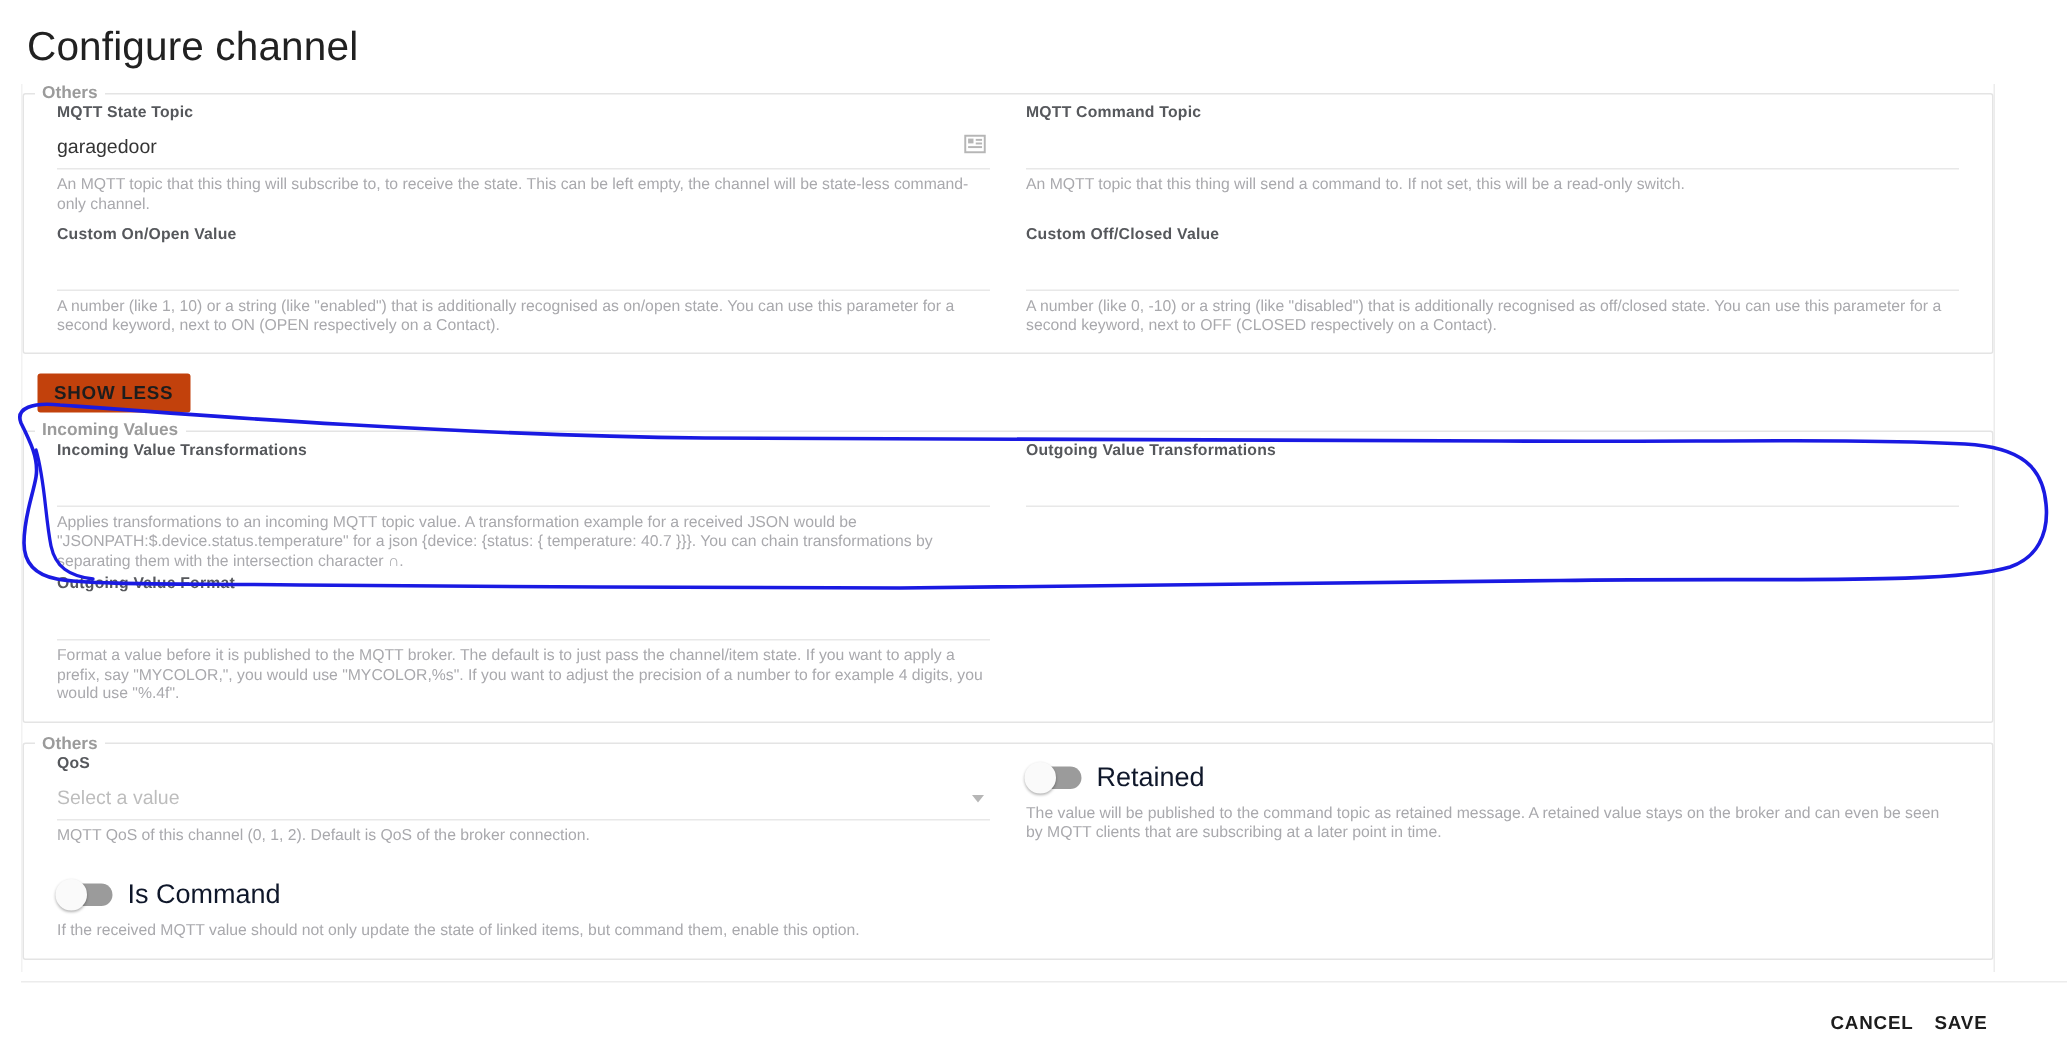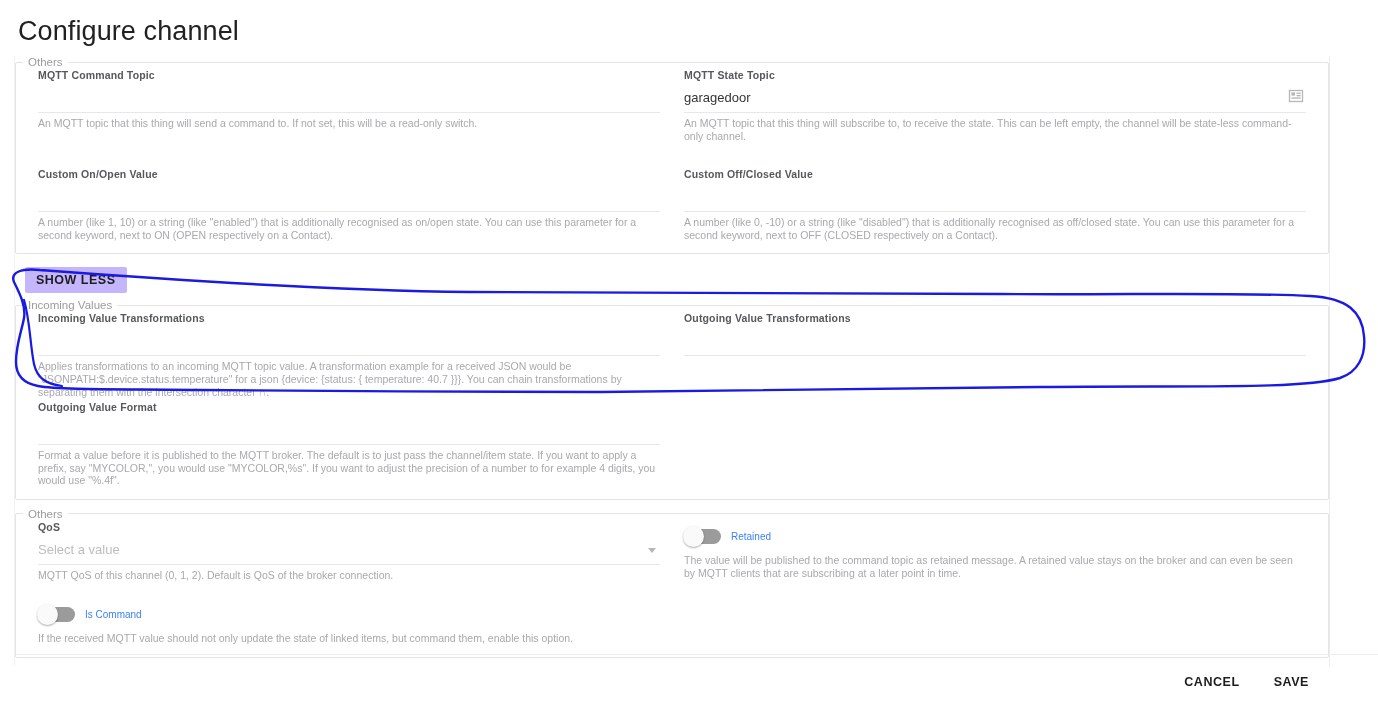--- a/index.html
+++ b/index.html
@@ -42,21 +42,21 @@
     border-radius: 2px;
     margin: 0 0 8px 0;
     padding: 0 0 10px 0;
     background: #fff;
   }
   .group > legend {
     font-size: 11.5px;
     color: #9b9b9b;
     padding: 0 5px;
     margin-left: 7px;
-    font-weight: 400;
+    font-weight: 700;
   }
   .group-body {
     display: flex;
     flex-wrap: wrap;
     padding: 0 10px;
   }
 
   
   .field {
     width: 50%;
@@ -114,21 +114,21 @@
     border-right: 4.5px solid transparent;
     border-top: 5px solid #b6b6b6;
   }
 
   
   .showless-wrap {
     padding: 5px 0 6px 10px;
   }
   .btn-flat {
     display: inline-block;
-    background: #c4b5fd;
+    background: #c2410c;
     border: none;
     border-radius: 2px;
     font-family: "Liberation Sans", sans-serif;
     font-size: 12.5px;
     font-weight: 700;
     color: #1d1d1d;
     letter-spacing: .5px;
     padding: 6px 11px 6px 11px;
     cursor: pointer;
     line-height: 14px;
@@ -152,41 +152,41 @@
   }
   .switch .knob {
     position: absolute;
     left: -1px; top: -3px;
     width: 21px; height: 21px;
     border-radius: 50%;
     background: #fafafa;
     box-shadow: 0 1px 2px rgba(0,0,0,.32);
   }
   .toggle-label {
-    font-size: 10px;
-    color: #3b82f6;
-  }
-
-  
-  .sp-top-6 { margin-top: 23px; }
+    font-size: 18px;
+    color: #0f172a;
+  }
+
+  
+  .sp-top-6 { margin-top: 5px; }
   .tall { min-height: 64px; }
 
   
   .footer-divider {
     position: absolute;
     left: 14px; top: 654px;
     width: 1364px;
     border-top: 1px solid #ececec;
   }
   .footer-actions {
     position: absolute;
-    right: 66px; top: 682px;
+    right: 50px; top: 682px;
     transform: translateY(-50%);
     display: flex;
-    gap: 34px;
+    gap: 14px;
   }
   .btn-text {
     background: transparent;
     border: none;
     font-family: "Liberation Sans", sans-serif;
     font-size: 12.5px;
     font-weight: 700;
     color: #1d1d1d;
     letter-spacing: .55px;
     cursor: pointer;
@@ -208,42 +208,42 @@
 
   <div class="page-title">Configure channel</div>
 
   <div class="form-body">
 
     <fieldset class="group">
       <legend>Others</legend>
       <div class="group-body">
 
         <div class="field">
-          <div class="field-label">MQTT Command Topic</div>
-          <div class="field-input">
-            <span class="value"></span>
-          </div>
-          <div class="field-hint">An MQTT topic that this thing will send a command to. If not set, this will be a read-only switch.</div>
-        </div>
-
-        <div class="field">
           <div class="field-label">MQTT State Topic</div>
           <div class="field-input">
             <span class="value">garagedoor</span>
             <span class="input-icon">
               <svg width="16" height="16" viewBox="0 0 16 16">
                 <rect x="1.5" y="2.5" width="13" height="11" fill="none" stroke="#8a8a8a" stroke-width="1.3"></rect>
                 <rect x="3.4" y="4.4" width="3.6" height="3.2" fill="#8a8a8a"></rect>
                 <rect x="8.5" y="4.6" width="4.2" height="1.3" fill="#8a8a8a"></rect>
                 <rect x="8.5" y="7.0" width="4.2" height="1.3" fill="#8a8a8a"></rect>
                 <rect x="3.4" y="9.4" width="9.3" height="1.3" fill="#8a8a8a"></rect>
               </svg>
             </span>
           </div>
           <div class="field-hint">An MQTT topic that this thing will subscribe to, to receive the state. This can be left empty, the channel will be state-less command-only channel.</div>
+        </div>
+
+        <div class="field">
+          <div class="field-label">MQTT Command Topic</div>
+          <div class="field-input">
+            <span class="value"></span>
+          </div>
+          <div class="field-hint">An MQTT topic that this thing will send a command to. If not set, this will be a read-only switch.</div>
         </div>
 
         <div class="field sp-top-6">
           <div class="field-label">Custom On/Open Value</div>
           <div class="field-input">
             <span class="value"></span>
           </div>
           <div class="field-hint">A number (like 1, 10) or a string (like "enabled") that is additionally recognised as on/open state. You can use this parameter for a second keyword, next to ON (OPEN respectively on a Contact).</div>
         </div>
 

